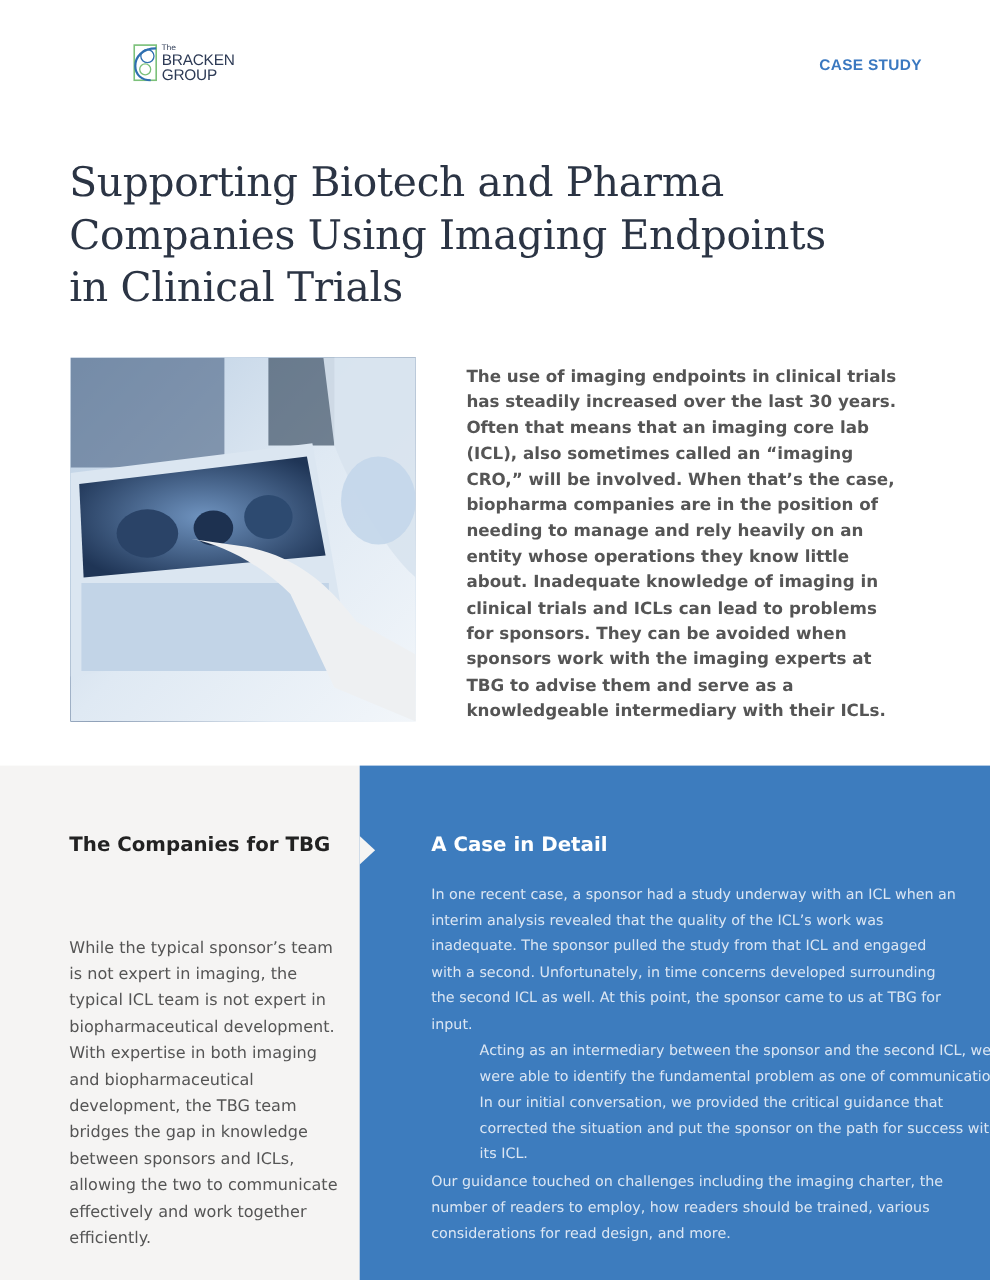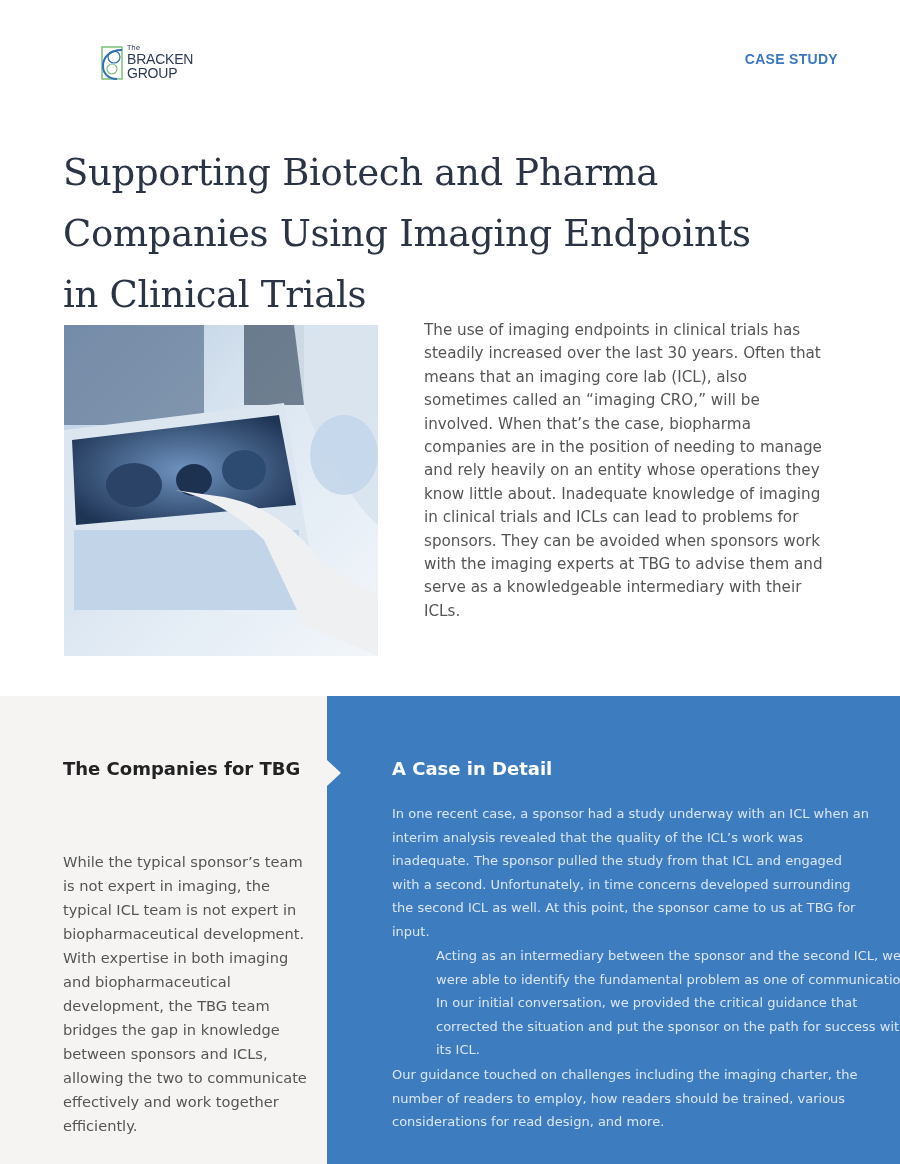--- a/index.html
+++ b/index.html
@@ -1,25 +1,25 @@
 <!DOCTYPE html>
 <html><head>
 <meta charset="utf-8">
 <style>
   html, body { margin: 0; padding: 0; }
   body { width: 900px; height: 1164px; background: #ffffff; position: relative; overflow: hidden; font-family: "DejaVu Sans", sans-serif; color: #3a3a3a; }
-  .logo { position: absolute; left: 56px; top: 40px; width: 110px; height: 40px; display: flex; align-items: flex-end; padding-left: 45px; }
+  .logo { position: absolute; left: 76px; top: 40px; width: 110px; height: 40px; display: flex; align-items: flex-start; padding-left: 45px; }
   .logo-mark { width: 22px; height: 34px; position: relative; }
   .logo-text { margin-left: 4px; line-height: 1; color: #2d3a55; }
   .logo-the { font-size: 7px; display: block; }
   .logo-line { font-family: "Liberation Sans", sans-serif; font-size: 14px; display: block; letter-spacing: -0.2px; }
   .tag { position: absolute; right: 62px; top: 51px; font-family: Liberation Sans, sans-serif; font-size: 14px; font-weight: bold; color: #3a78c0; letter-spacing: 0.3px; }
-  .title { position: absolute; left: 63px; top: 142px; width: 700px; font-family: "DejaVu Serif", serif; font-size: 37px; line-height: 61px; color: #2b3444; font-weight: normal; margin: 0; letter-spacing: -0.3px; }
+  .title { position: absolute; left: 63px; top: 142px; width: 700px; font-family: "DejaVu Serif", serif; font-size: 37px; line-height: 48px; color: #2b3444; font-weight: normal; margin: 0; letter-spacing: -0.3px; }
   .hero { position: absolute; left: 64px; top: 325px; width: 314px; height: 331px; overflow: hidden; background: linear-gradient(135deg, #c9d8e8 0%, #7fa0c4 30%, #2f4e78 55%, #cbdbeb 80%, #eef3f8 100%); }
-  .intro { position: absolute; left: 424px; top: 319px; width: 400px; font-size: 15.2px; line-height: 23.4px; color: #555; margin: 0; }
+  .intro { position: absolute; left: 424px; top: 331px; width: 400px; font-size: 15.2px; line-height: 23.4px; color: #555; margin: 0; font-weight: bold; }
   .left-panel { position: absolute; left: 0; top: 696px; width: 327px; height: 468px; background: #f5f4f3; }
   .right-panel { position: absolute; left: 327px; top: 696px; width: 573px; height: 468px; background: #3d7cbe; }
   .arrow { position: absolute; left: 327px; top: 760px; width: 0; height: 0; border-top: 13px solid transparent; border-bottom: 13px solid transparent; border-left: 14px solid #f5f4f3; }
   .h-left { position: absolute; left: 63px; top: 758px; font-size: 18px; font-weight: bold; color: #222; margin: 0; }
   .p-left { position: absolute; left: 63px; top: 850px; width: 250px; font-size: 14.6px; line-height: 24px; color: #555; margin: 0; }
   .h-right { position: absolute; left: 392px; top: 758px; font-size: 18px; font-weight: bold; color: #ffffff; margin: 0; }
   .p-right { position: absolute; left: 392px; width: 480px; font-size: 13px; line-height: 23.6px; color: #dbe6f3; margin: 0; }
 </style>
 </head>
 <body>

